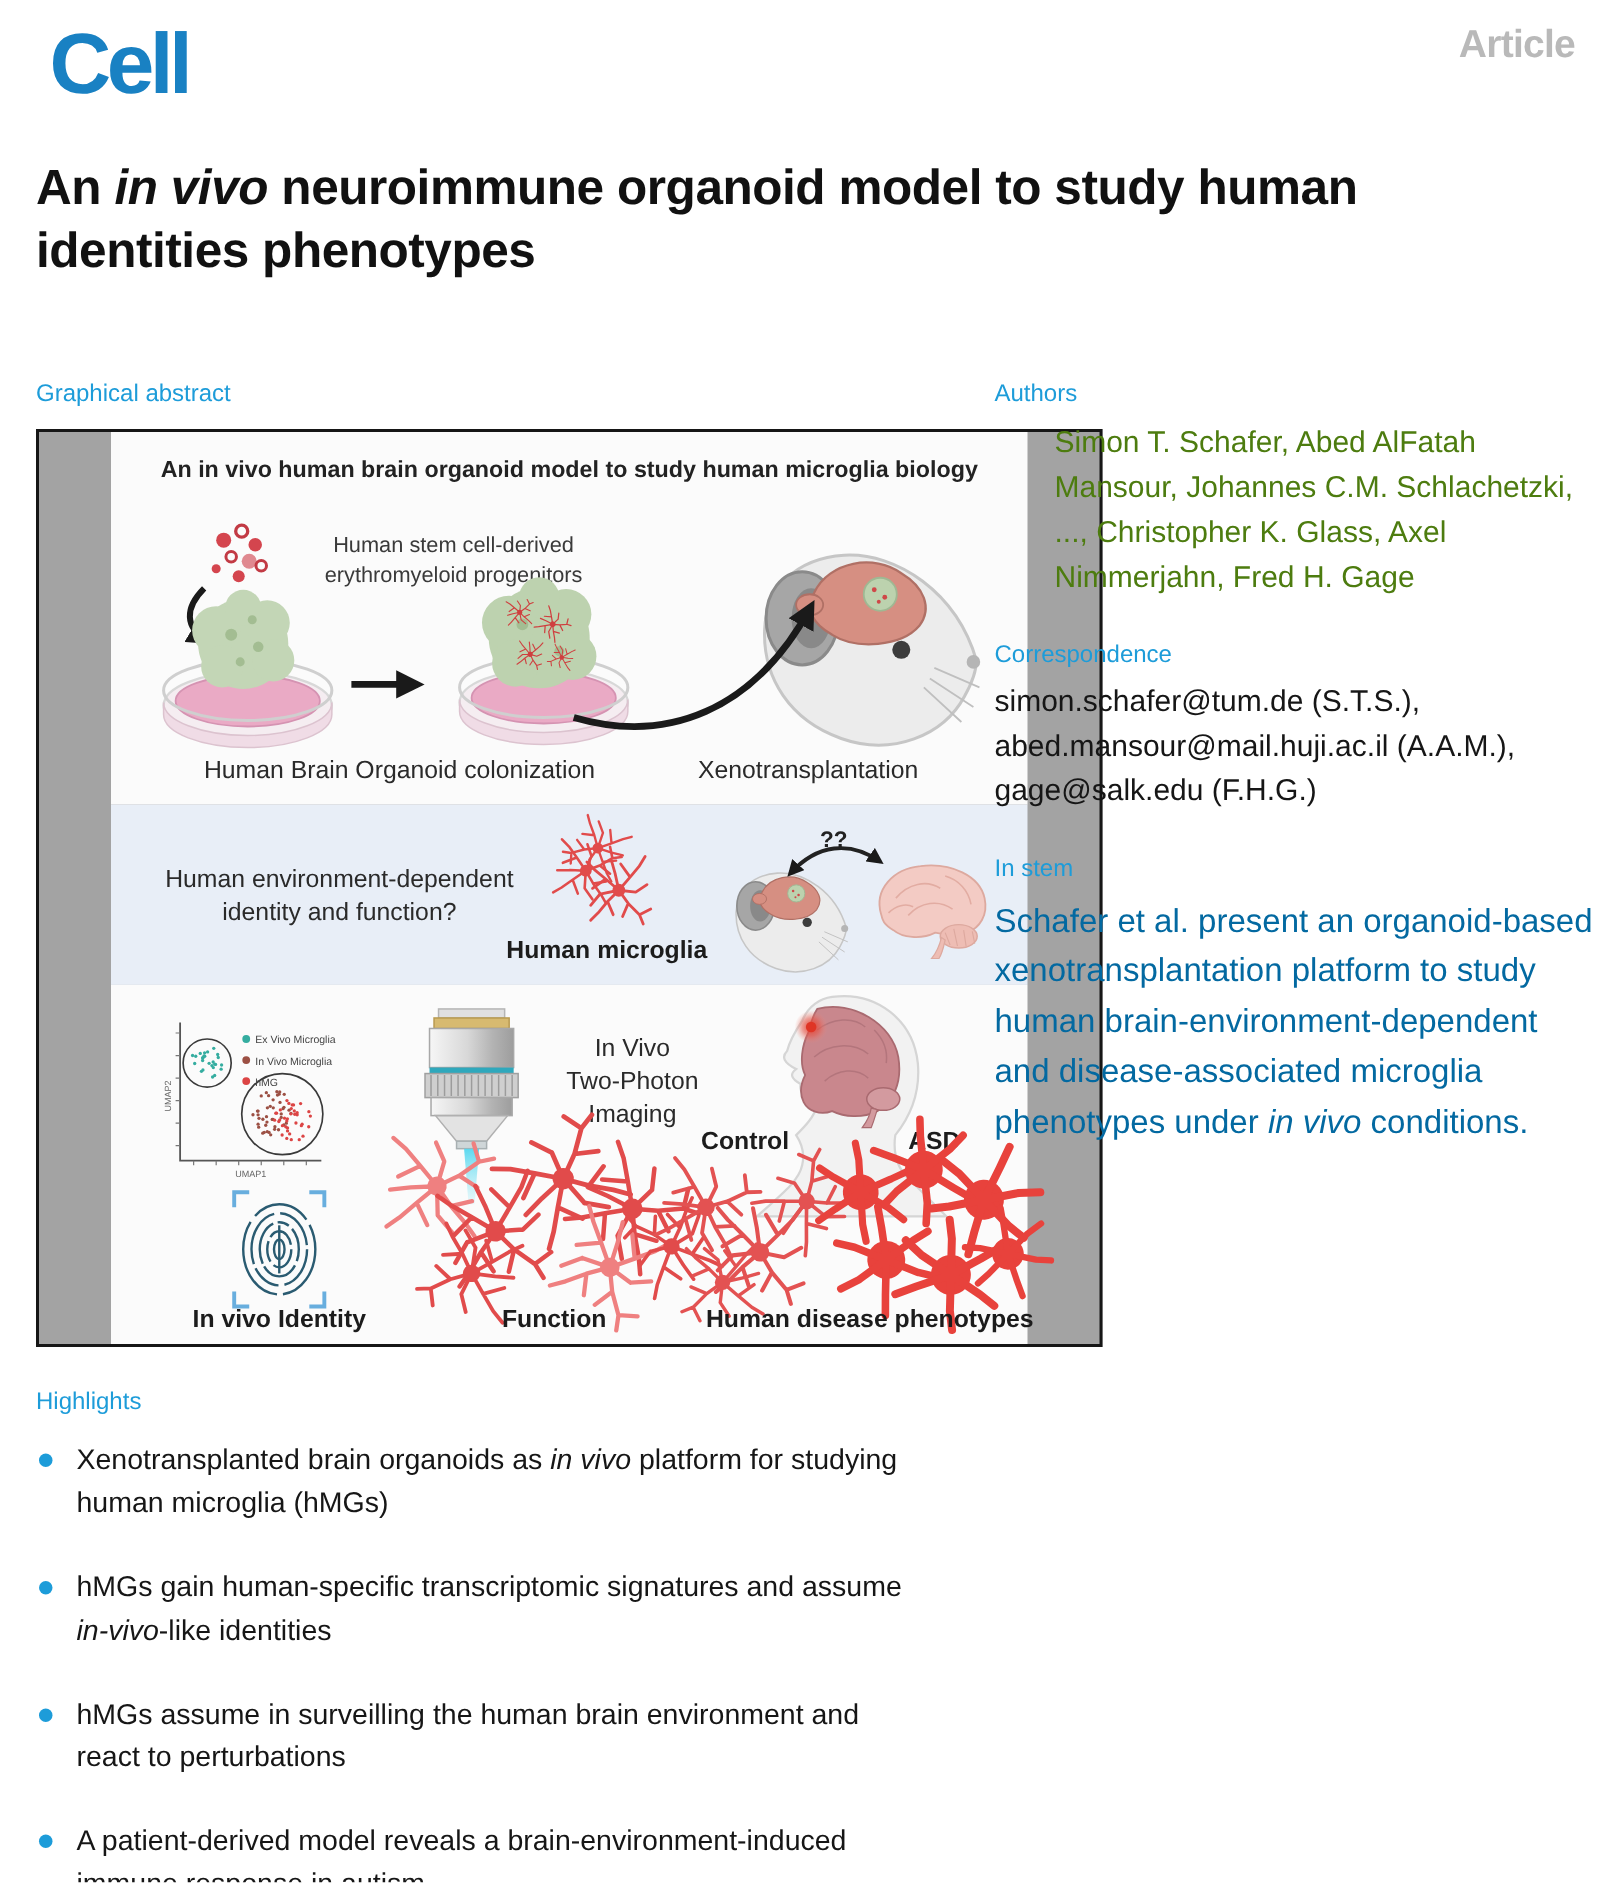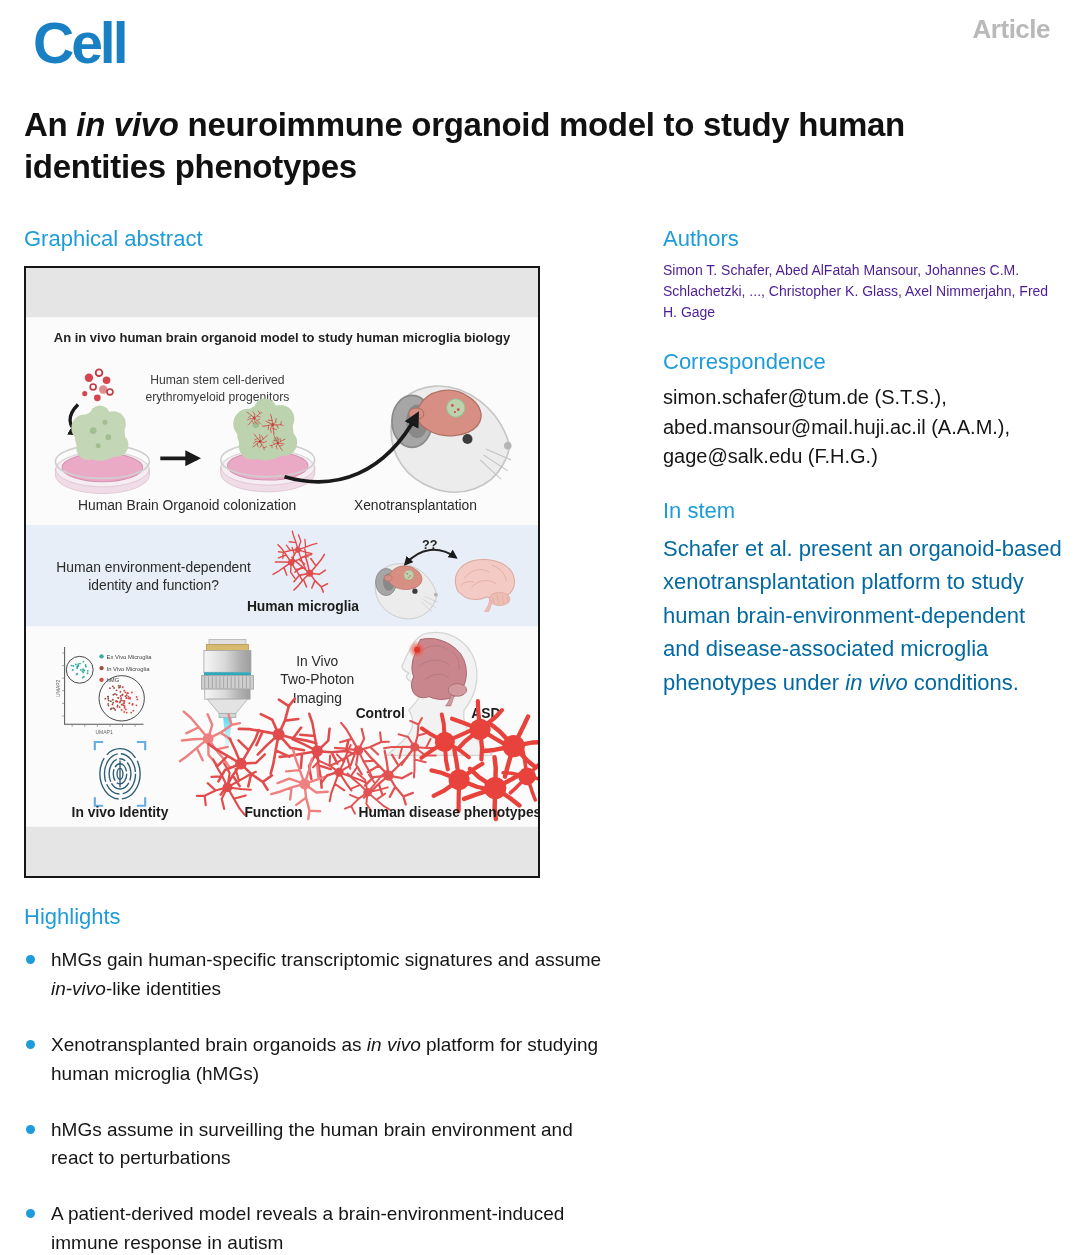--- a/index.html
+++ b/index.html
@@ -9,30 +9,30 @@
 
   .logo { position:absolute; top:10px; left:33px; font-size:57px; font-weight:bold;
           color:#1981c3; letter-spacing:-3px; }
   .badge { position:absolute; top:14px; right:30px; font-size:26px; font-weight:bold;
            color:#b9b9b9; letter-spacing:-0.5px; }
 
   h1.title { position:absolute; top:104px; left:24px; width:1012px;
              font-size:33px; line-height:1.27; font-weight:bold; letter-spacing:-0.3px; color:#111; }
   h1.title i { font-style:italic; }
 
-  h2.sec { font-size:22px; font-weight:400; color:#1d9cd9; letter-spacing:0; }
+  h2.sec { font-size:16px; font-weight:400; color:#1d9cd9; letter-spacing:0;margin-top:28px; }
 
   .col-left  { position:absolute; left:24px;  top:226px; width:616px; }
   .col-right { position:absolute; left:663px; top:226px; width:400px; }
 
-  .ga-box { margin-top:14px; width:516px; height:612px; border:2.5px solid #161616; background:#e5e5e5; }
+  .ga-box { margin-top:14px; width:711px; height:612px; border:2.5px solid #161616; background:#a3a3a3; }
   .ga-box svg { display:block; width:100%; height:100%; }
 
   .col-right .sec { margin-bottom:8px; }
-  .authors-text { font-size:14px; line-height:1.5; margin-bottom:26px; color:#4c1d95; }
+  .authors-text { font-size:20px; line-height:1.5; margin-bottom:26px; color:#4d7c0f;margin-left:40px; }
   .corr-text    { font-size:20px; line-height:1.48; margin-bottom:26px; color:#161616; word-break:break-word; }
   .brief-text   { font-size:22px; line-height:1.52; color:#0369a1; }
   .brief-text i, .hl-text i { font-style:italic; }
 
   .highlights { margin-top:26px; }
   .hl-list { list-style:none; margin-top:16px; }
   .hl-item { display:flex; align-items:flex-start; margin-bottom:27px; }
   .hl-bullet { flex:0 0 auto; width:9px; height:9px; border-radius:50%;
                background:#1d9cd9; margin:9px 16px 0 2px; }
   .hl-text { font-size:19px; line-height:1.52; color:#161616; width:565px; }
@@ -402,25 +402,25 @@
         </g>
         <text x="505" y="596" text-anchor="middle" class="fig-label-b">Human disease phenotypes</text>
       </svg>
     </div>
 
     <div class="highlights">
       <h2 class="sec">Highlights</h2>
       <ul class="hl-list">
         <li class="hl-item">
           <span class="hl-bullet"></span>
-          <p class="hl-text"><span>hMGs gain human-specific transcriptomic signatures and assume </span><i>in-vivo</i><span>-like identities</span></p>
+          <p class="hl-text"><span>Xenotransplanted brain organoids as </span><i>in vivo</i><span> platform for studying human microglia (hMGs)</span></p>
         </li>
         <li class="hl-item">
           <span class="hl-bullet"></span>
-          <p class="hl-text"><span>Xenotransplanted brain organoids as </span><i>in vivo</i><span> platform for studying human microglia (hMGs)</span></p>
+          <p class="hl-text"><span>hMGs gain human-specific transcriptomic signatures and assume </span><i>in-vivo</i><span>-like identities</span></p>
         </li>
         <li class="hl-item">
           <span class="hl-bullet"></span>
           <p class="hl-text"><span>hMGs assume in surveilling the human brain environment and react to perturbations</span></p>
         </li>
         <li class="hl-item">
           <span class="hl-bullet"></span>
           <p class="hl-text"><span>A patient-derived model reveals a brain-environment-induced immune response in autism</span></p>
         </li>
       </ul>

